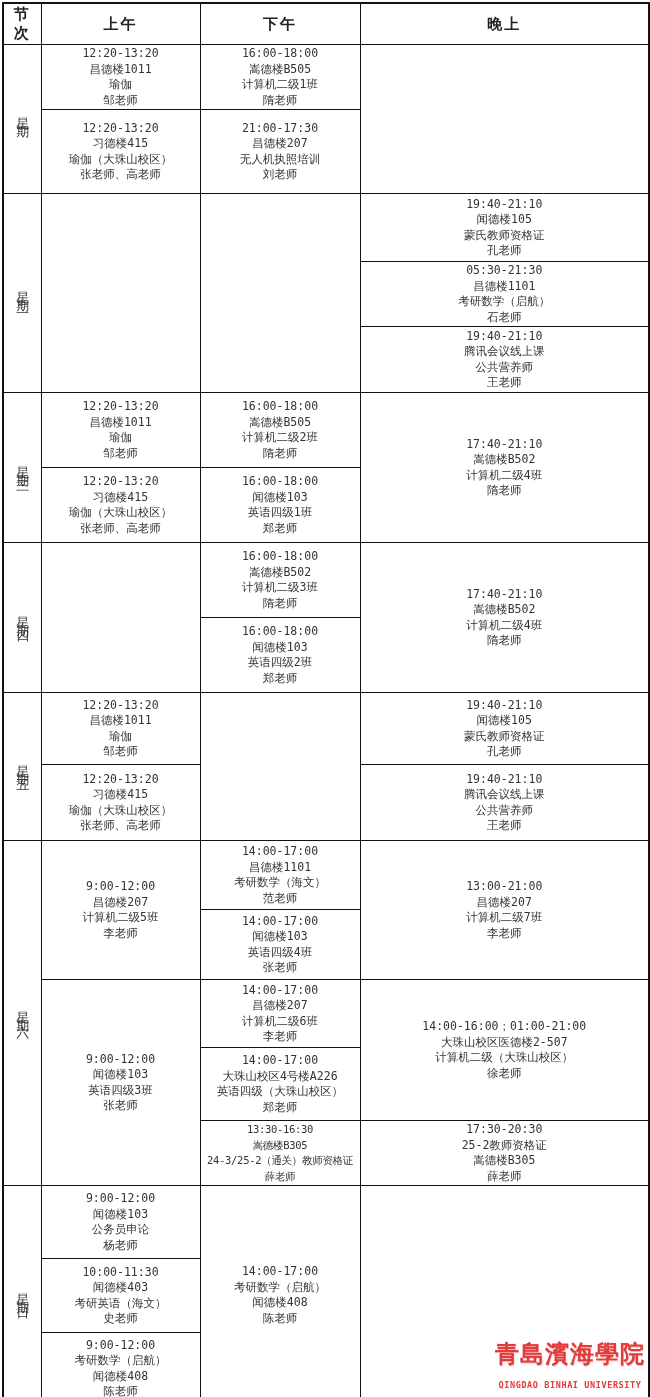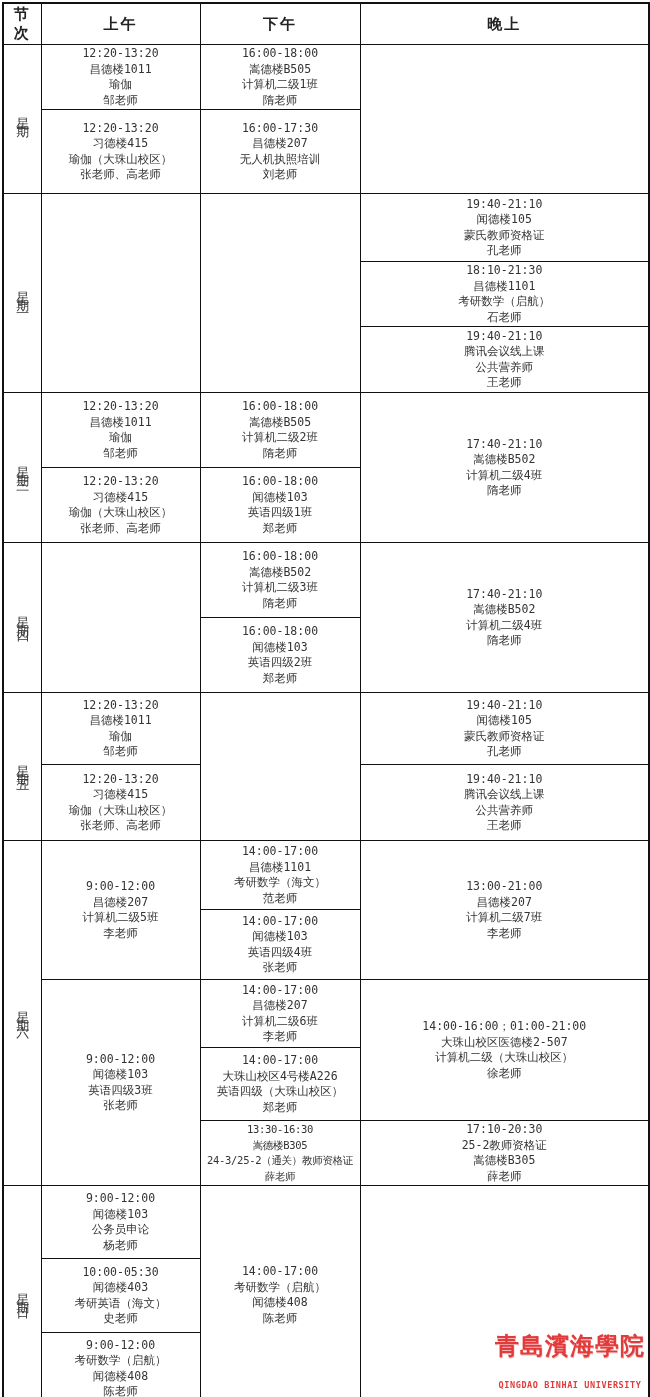--- a/index.html
+++ b/index.html
@@ -67,21 +67,21 @@
     font-size: 24px;
     font-weight: bold;
     color: #e23b3b;
     letter-spacing: 1px;
     text-shadow: 0.5px 0.5px 0 #f8b7b7;
     font-family: "DejaVu Serif", serif;
     white-space: nowrap;
     text-align: center;
   }
   .logo-en {
-    margin-top: 11px;
+    margin-top: 3px;
     font-size: 8.5px;
     font-weight: bold;
     color: #e23b3b;
     letter-spacing: 0.6px;
     white-space: nowrap;
   }
 </style>
 </head>
 <body>
 
@@ -111,37 +111,37 @@
 嵩德楼B505
 计算机二级1班
 隋老师</td>
     <td class="cell" rowspan="2"></td>
   </tr>
   <tr style="height:84px">
     <td class="cell">12:20-13:20
 习德楼415
 瑜伽（大珠山校区）
 张老师、高老师</td>
-    <td class="cell">16:00-17:30
+    <td class="cell">21:00-17:30
 昌德楼207
 无人机执照培训
 刘老师</td>
   </tr>
 
   <tr style="height:68px">
     <th class="day" rowspan="3"><span>星期二</span></th>
     <td class="cell" rowspan="3"></td>
     <td class="cell" rowspan="3"></td>
     <td class="cell">19:40-21:10
 闻德楼105
 蒙氏教师资格证
 孔老师</td>
   </tr>
   <tr style="height:65px">
-    <td class="cell">18:10-21:30
+    <td class="cell">05:30-21:30
 昌德楼1101
 考研数学（启航）
 石老师</td>
   </tr>
   <tr style="height:66px">
     <td class="cell">19:40-21:10
 腾讯会议线上课
 公共营养师
 王老师</td>
   </tr>
@@ -253,21 +253,21 @@
     <td class="cell">14:00-17:00
 大珠山校区4号楼A226
 英语四级（大珠山校区）
 郑老师</td>
   </tr>
   <tr style="height:56px">
     <td class="cell tight">13:30-16:30
 嵩德楼B305
 24-3/25-2（通关）教师资格证
 薛老师</td>
-    <td class="cell">17:10-20:30
+    <td class="cell">17:30-20:30
 25-2教师资格证
 嵩德楼B305
 薛老师</td>
   </tr>
 
   <tr style="height:73px">
     <th class="day" rowspan="3"><span>星期日</span></th>
     <td class="cell">9:00-12:00
 闻德楼103
 公务员申论
@@ -277,21 +277,21 @@
 闻德楼408
 陈老师</td>
     <td class="cell logo-cell" rowspan="3">
       <div class="logo">
         <div class="logo-cn">青島濱海學院</div>
         <div class="logo-en">QINGDAO BINHAI UNIVERSITY</div>
       </div>
     </td>
   </tr>
   <tr style="height:74px">
-    <td class="cell">10:00-05:30
+    <td class="cell">10:00-11:30
 闻德楼403
 考研英语（海文）
 史老师</td>
   </tr>
   <tr style="height:73px">
     <td class="cell">9:00-12:00
 考研数学（启航）
 闻德楼408
 陈老师</td>
   </tr>

